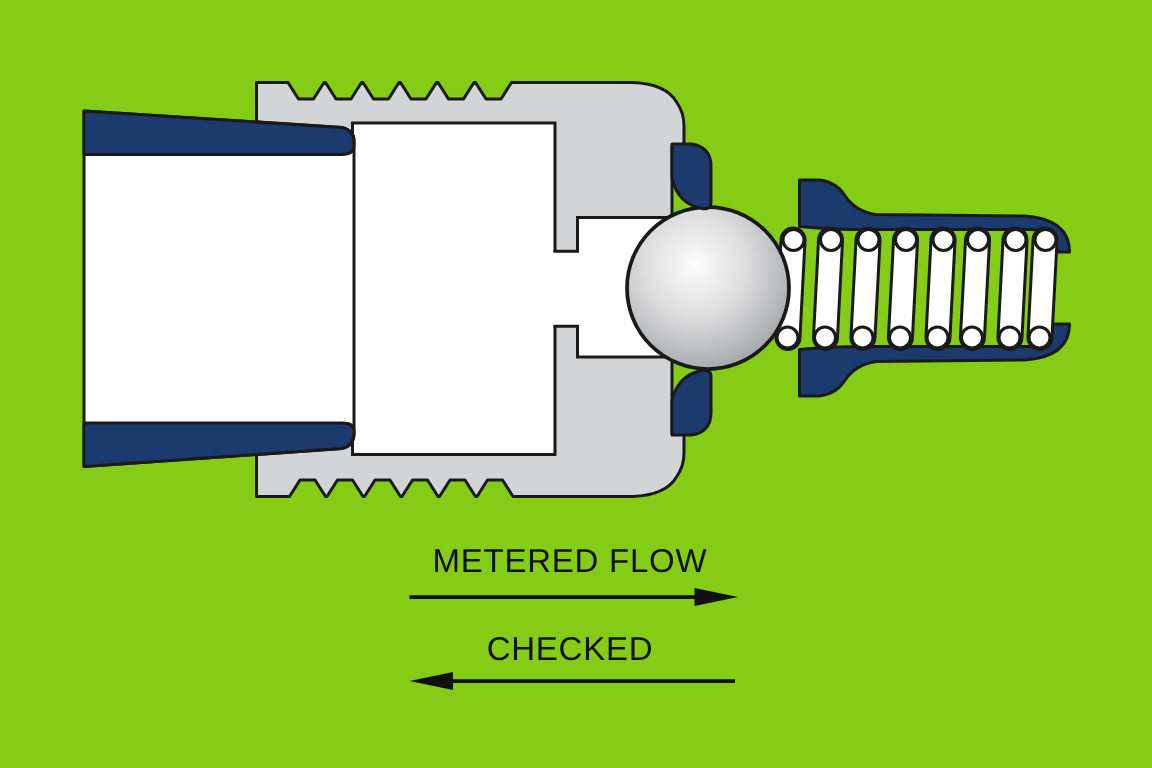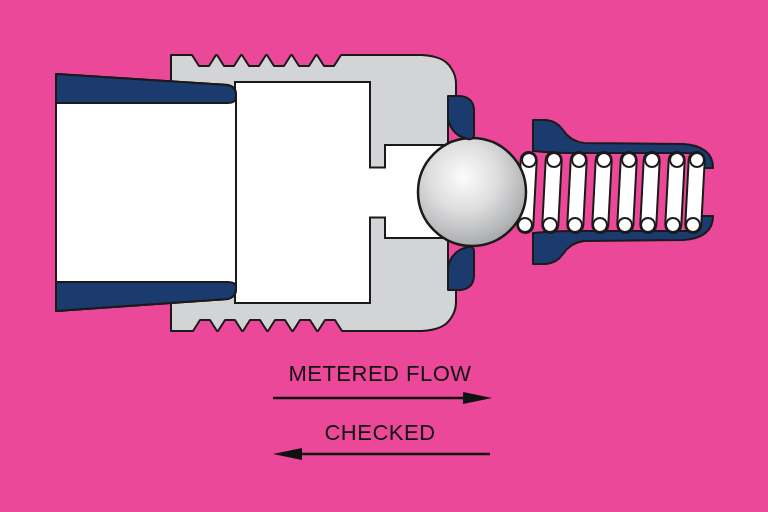--- a/index.html
+++ b/index.html
@@ -1,16 +1,16 @@
 <!DOCTYPE html>
 <html><head>
 <meta charset="utf-8">
 <style>
   html,body{margin:0;padding:0;background:#ffffff;}
-  #stage{position:relative;width:768px;height:512px;background:#ec4899;overflow:hidden;
+  #stage{position:relative;width:768px;height:512px;background:#84cc16;overflow:hidden;
          font-family:"Liberation Sans",sans-serif;}
   svg{display:block;}
   text.anno{font-family:"Liberation Sans",sans-serif;font-size:22px;fill:#111111;
             letter-spacing:0.5px;}
 </style>
 </head>
 <body>
 
 <div id="stage">
 <svg width="768" height="512" viewBox="0 0 768 512">

